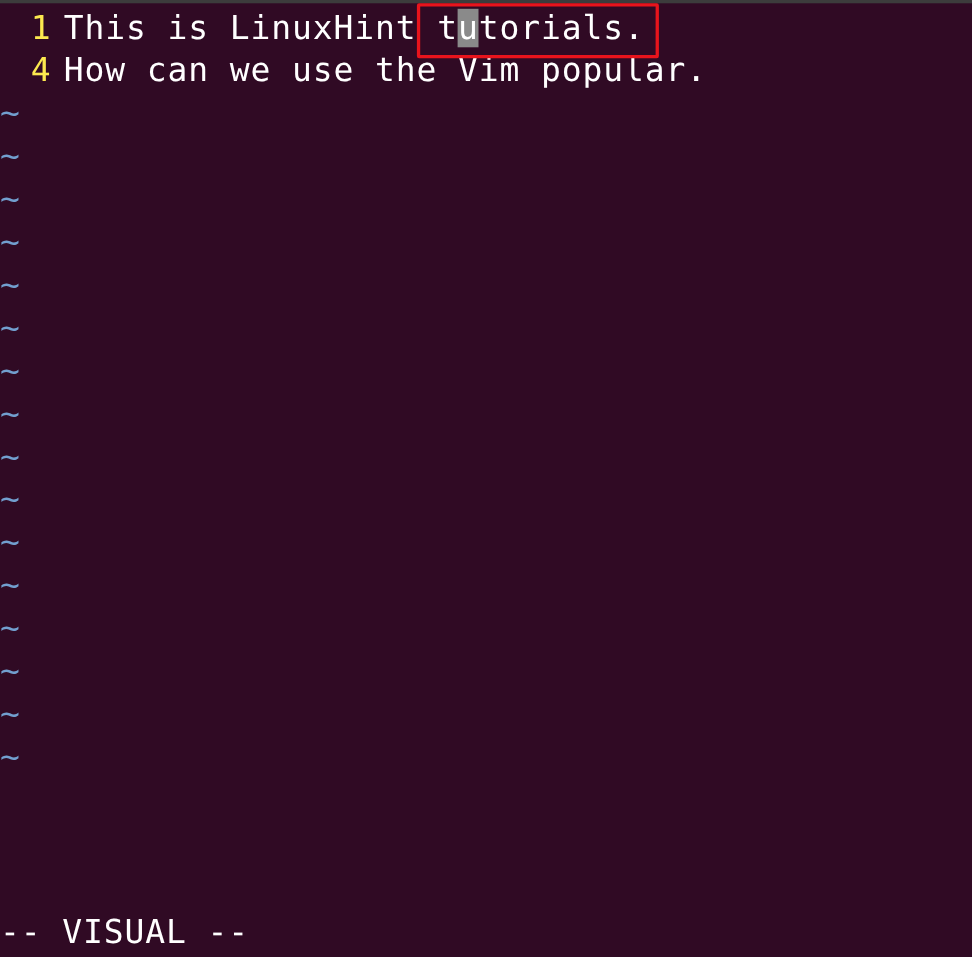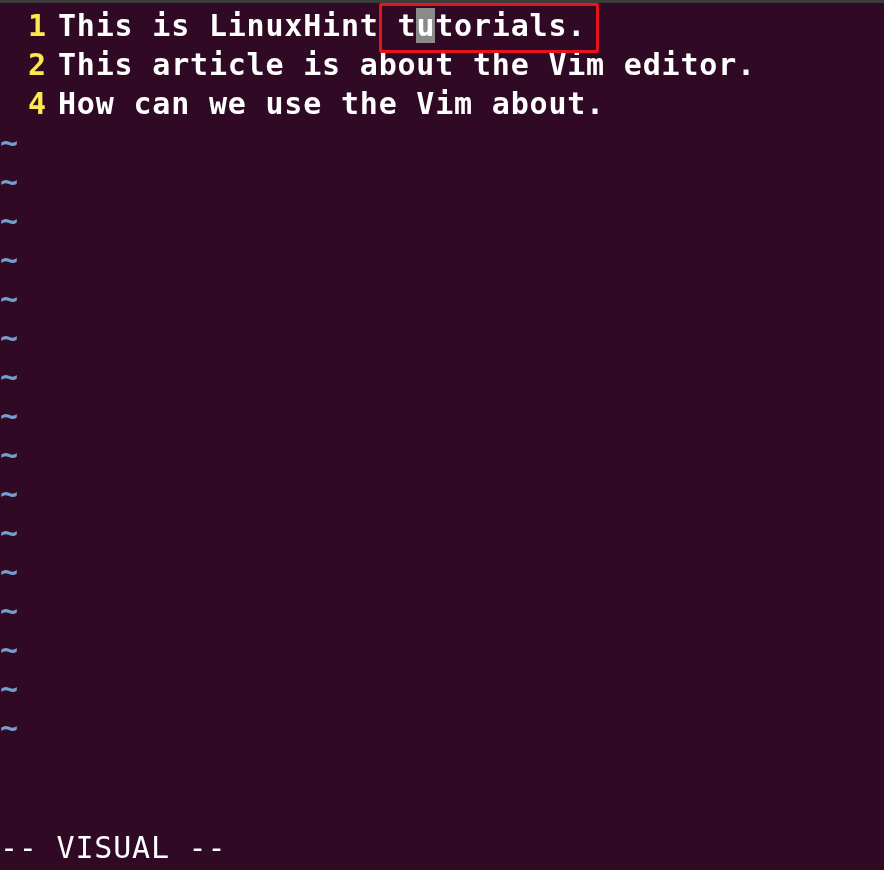--- a/index.html
+++ b/index.html
@@ -5,38 +5,37 @@
     html, body { margin: 0; padding: 0; }
     body {
       width: 884px; height: 870px; overflow: hidden;
       background: #300a24;
       font-family: "DejaVu Sans Mono", "Liberation Mono", monospace;
       font-size: 30px;
       color: #ffffff;
       position: relative;
     }
     .topbar { position: absolute; left: 0; top: 0; width: 884px; height: 3px; background: #3c3c3c; }
-    .editor { position: absolute; left: 0; top: 6px; width: 864px; font-weight: bold; }
+    .editor { position: absolute; left: 0; top: 6px; width: 864px; }
     .line { height: 39px; line-height: 39px; white-space: pre; position: relative; }
     .lnum { display: inline-block; width: 58px; text-align: right; color: #fce94f; padding-right: 12px; box-sizing: border-box; }
     .text { color: #ffffff; letter-spacing: 0.8px; }
     .cursor { background: #8a8a8a; color: #ffffff; }
     .tilde { color: #729fcf; height: 39px; line-height: 39px; padding-left: 0px; }
     .status { position: absolute; left: 0; top: 828px; height: 39px; line-height: 39px; font-weight: normal; color: #ffffff; white-space: pre; letter-spacing: 0.8px; }
     .highlight-box { position: absolute; left: 379px; top: 3px; width: 220px; height: 50px; border: 3px solid #e8141c; box-sizing: border-box; border-radius: 2px; pointer-events: none; }
   </style>
 </head>
 <body>
 
 <div class="topbar"></div>
 
 <div class="editor">
   <div class="line"><span class="lnum">1</span><span class="text"><span>This is LinuxHint t</span><span class="cursor">u</span><span>torials.</span></span></div>
-  <div class="line"><span class="lnum">2</span><span class="text">This article is about the Vim editor.</span></div>
-  <div class="line"><span class="lnum">4</span><span class="text">How can we use the Vim about.</span></div>
+  <div class="line"><span class="lnum">4</span><span class="text">How can we use the Vim popular.</span></div>
   <div id="tildes">
       <div class="tilde">~</div>
       <div class="tilde">~</div>
       <div class="tilde">~</div>
       <div class="tilde">~</div>
       <div class="tilde">~</div>
       <div class="tilde">~</div>
       <div class="tilde">~</div>
       <div class="tilde">~</div>
       <div class="tilde">~</div>

